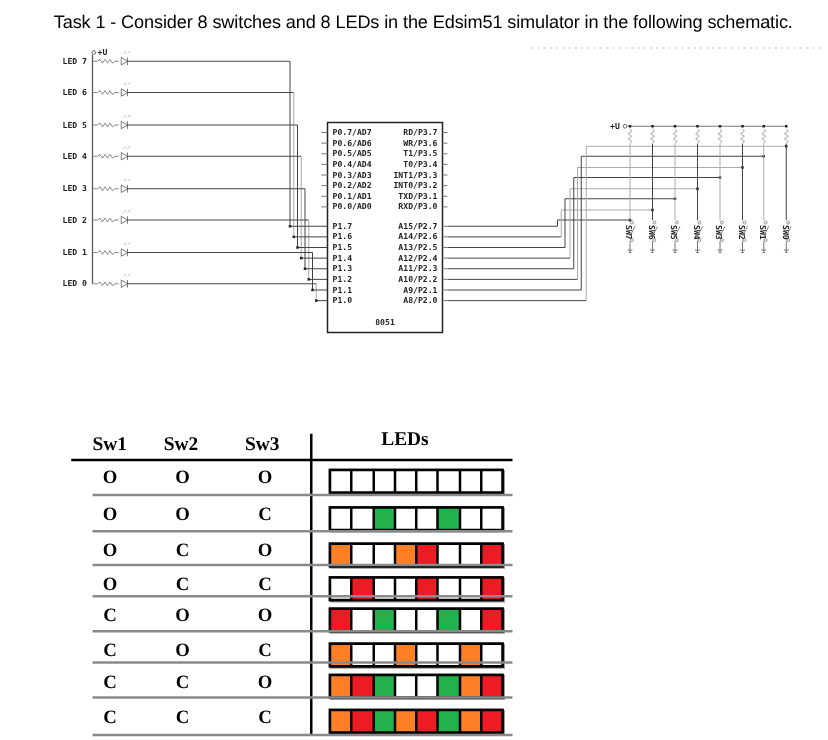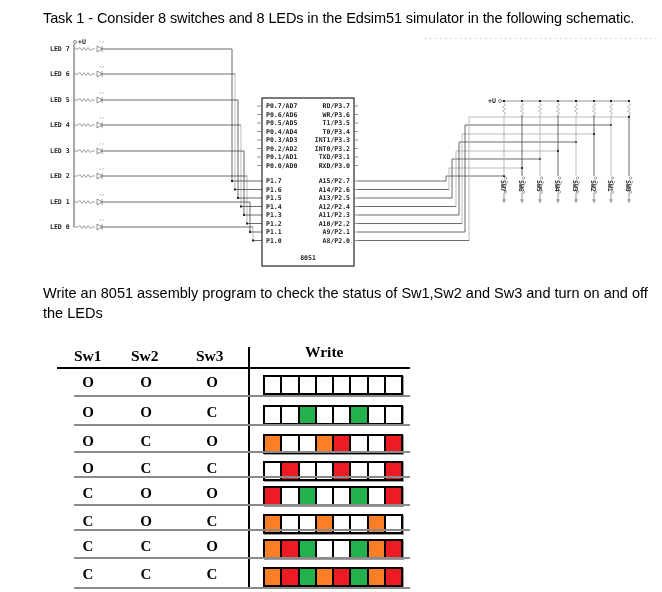--- a/index.html
+++ b/index.html
@@ -317,28 +317,27 @@
       <rect x="630" y="38" width="1.5" height="0.8" fill="#bbb"></rect>
       <rect x="635" y="38" width="1.5" height="0.8" fill="#bbb"></rect>
       <rect x="640" y="38" width="1.5" height="0.8" fill="#bbb"></rect>
       <rect x="645" y="38" width="1.5" height="0.8" fill="#bbb"></rect>
       <rect x="650" y="38" width="1.5" height="0.8" fill="#bbb"></rect>
       <rect x="655" y="38" width="1.5" height="0.8" fill="#bbb"></rect>
     </svg>
 </div>
 
 <div class="prompt">
-  <div>Write an 8051 assembly program to check the status of Sw1,Sw2 and Sw3 and turn on and off the LEDs</div>
 </div>
 
 <div class="truth-table" id="tt">
   <div class="th" style="left:74px;top:12px;">Sw1</div>
   <div class="th" style="left:131px;top:12px;">Sw2</div>
   <div class="th" style="left:196px;top:12px;">Sw3</div>
-  <div class="th" style="left:305px;top:8px;">Write</div>
+  <div class="th" style="left:305px;top:8px;">LEDs</div>
   <div class="hr-top"></div>
   <div class="vsep"></div>
 <div class="cell" style="left: 73px; top: 39px;">O</div>
     <div class="cell" style="left: 131px; top: 39px;">O</div>
     <div class="cell" style="left: 197px; top: 39px;">O</div>
     <div class="led-bar" style="top: 40px;">
       <div class="led" style="background: rgb(255, 255, 255);"></div>
       <div class="led" style="background: rgb(255, 255, 255);"></div>
       <div class="led" style="background: rgb(255, 255, 255);"></div>
       <div class="led" style="background: rgb(255, 255, 255);"></div>

